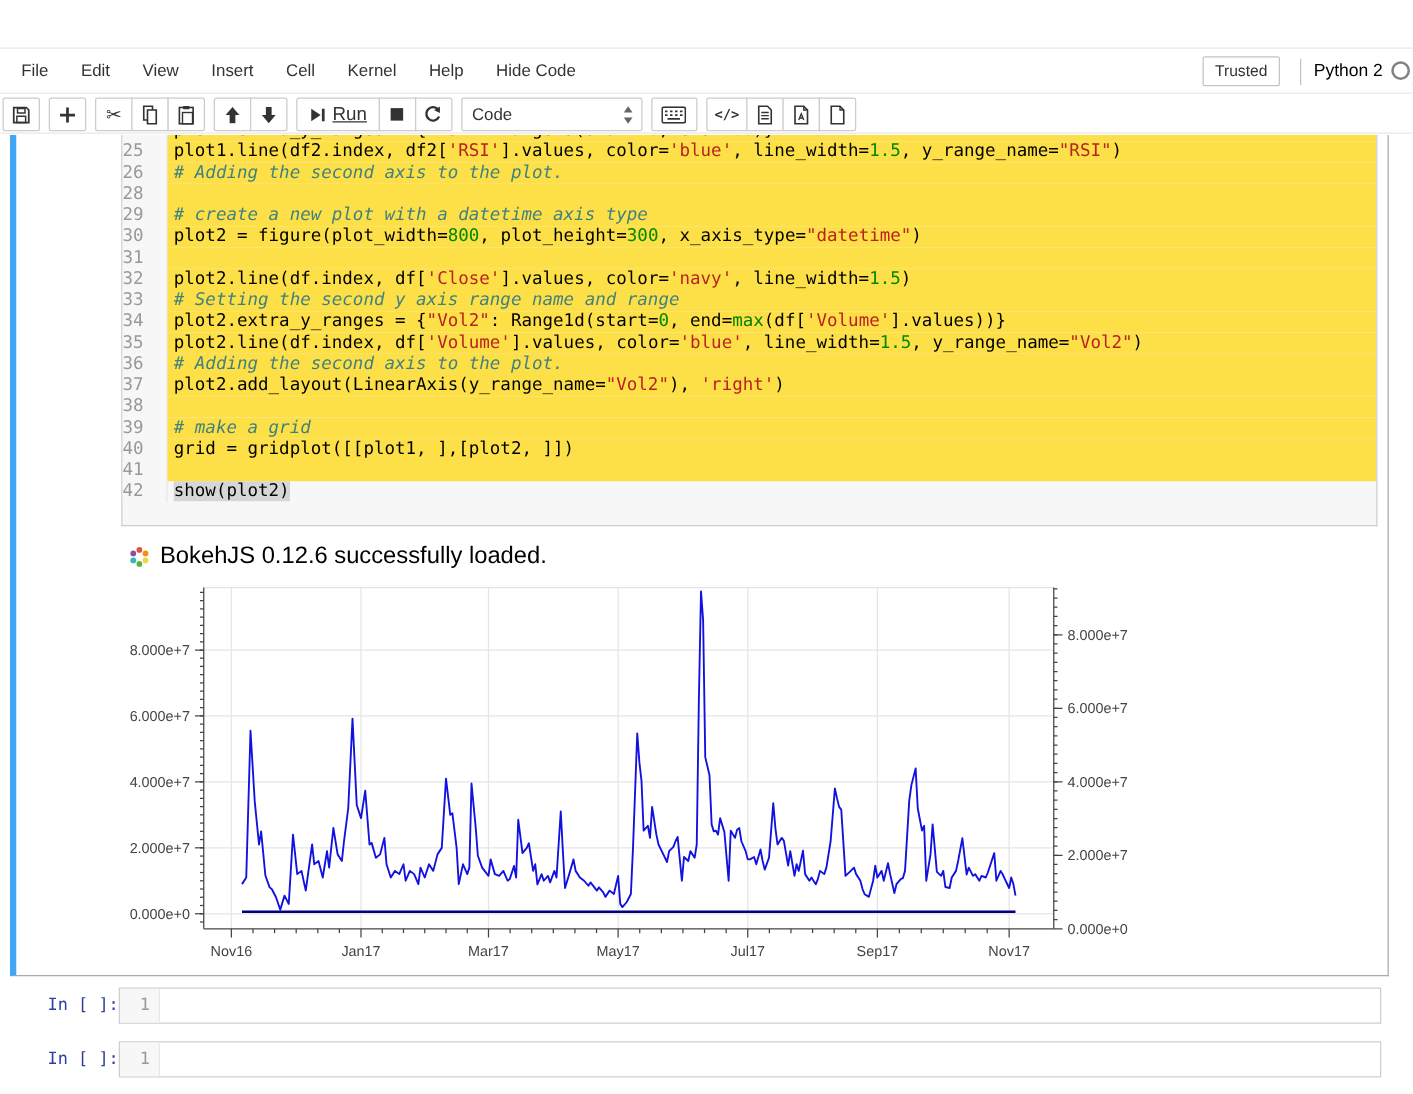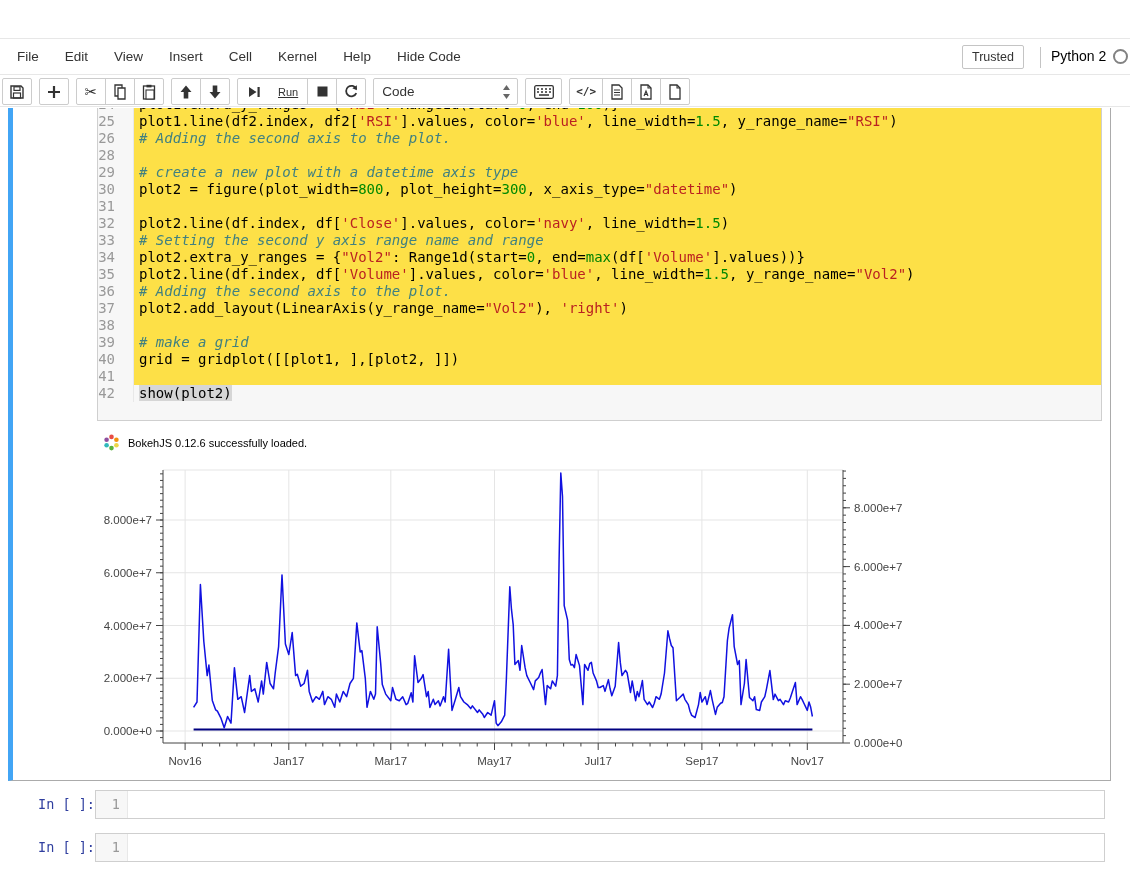--- a/index.html
+++ b/index.html
@@ -35,49 +35,49 @@
   
   #toolbar { position:absolute; left:0; top:76px; width:1130px; height:31px;
              border-bottom:1px solid #e7e7e7; background:#fff; display:flex; align-items:flex-start; padding-left:2px; }
   .btn-group { display:flex; margin-right:7px; }
   .tbtn { height:27px; min-width:30px; padding:0 6px; background:#fff; border:1px solid #cccccc;
           display:flex; align-items:center; justify-content:center; cursor:pointer;
           margin-left:-1px; color:#333; }
   .btn-group .tbtn:first-child { margin-left:0; border-top-left-radius:2px; border-bottom-left-radius:2px; }
   .btn-group .tbtn:last-child { border-top-right-radius:2px; border-bottom-right-radius:2px; }
   .tbtn svg { display:block; }
-  #run-btn { padding:0 9px; gap:17px; font-size:11px;text-decoration:underline; }
+  #run-btn { padding:0 9px; gap:5px; font-size:15px;text-decoration:underline; }
   #cut-btn span { font-size:15px; font-family:"DejaVu Sans",sans-serif; }
   #cell-type-select { width:145px; height:27px; border:1px solid #cccccc; border-radius:2px;
                       background:#fff; display:flex; align-items:center; padding:0 8px;
                       font-size:13.5px; color:#333; position:relative; margin-right:7px; cursor:pointer; }
   #cell-type-select .sel-arrows { position:absolute; right:6px; top:5px; }
   #codetoggle-btn span { font-size:11px; font-weight:bold; font-family:"DejaVu Sans Mono",monospace; }
 
   
   #notebook { position:absolute; left:0; top:108px; width:1130px; height:767px; background:#fff; }
   #cell-selected { position:absolute; left:8px; top:0; width:1103px; height:673px; background:#fff;
                    border-left:5px solid #42a5f5; border-right:1px solid #ababab; border-bottom:1px solid #ababab; }
 
   #editor { position:absolute; left:84px; top:0; width:1005px; height:313px;
             background:#f7f7f7; border:1px solid #cfcfcf; border-top:none; overflow:hidden; cursor:text; }
   #editor-scroll { position:absolute; left:0; top:-12px; width:100%; }
   .cm-row { display:flex; height:17px; line-height:17px; font-family:"DejaVu Sans Mono",monospace; font-size:14px; }
-  .cm-gutter-cell { width:36px; flex:0 0 36px; text-align:right; padding-right:18px; color:#999;
+  .cm-gutter-cell { width:36px; flex:0 0 36px; text-align:center; padding-right:18px; color:#999;
                     background:#f7f7f7; border-right:1px solid #e8e8e8; }
   .cm-line { flex:1; padding-left:5px; white-space:pre; color:#000; }
   .cm-line.selected { background:#fde047; }
   .cm-line .seltext { background:#d6d6d6; }
   .cm-comment { color:#408080; font-style:italic; }
   .cm-string  { color:#BA2121; }
   .cm-number  { color:#080; }
   .cm-builtin { color:#008000; }
 
   #output-msg { position:absolute; left:90px; top:326px; display:flex; align-items:center; gap:8px; }
-  #output-msg .msg-text { font-size:11px; color:#000; }
+  #output-msg .msg-text { font-size:19px; color:#000; }
 
   #chart-wrap { position:absolute; left:87px; top:352px; }
   #bokeh-plot text { font-family:"Liberation Sans",sans-serif; }
 
   
   .empty-cell { position:absolute; left:8px; width:1103px; height:30px; }
   .empty-cell .prompt { position:absolute; left:25px; top:6px; width:62px; text-align:right;
                         font-family:"DejaVu Sans Mono",monospace; font-size:13.5px; color:#303F9F; }
   .empty-cell .input-box { position:absolute; left:87px; top:0; width:1010px; height:29px;
                            border:1px solid #cfcfcf; background:#fff; display:flex; cursor:text; }

